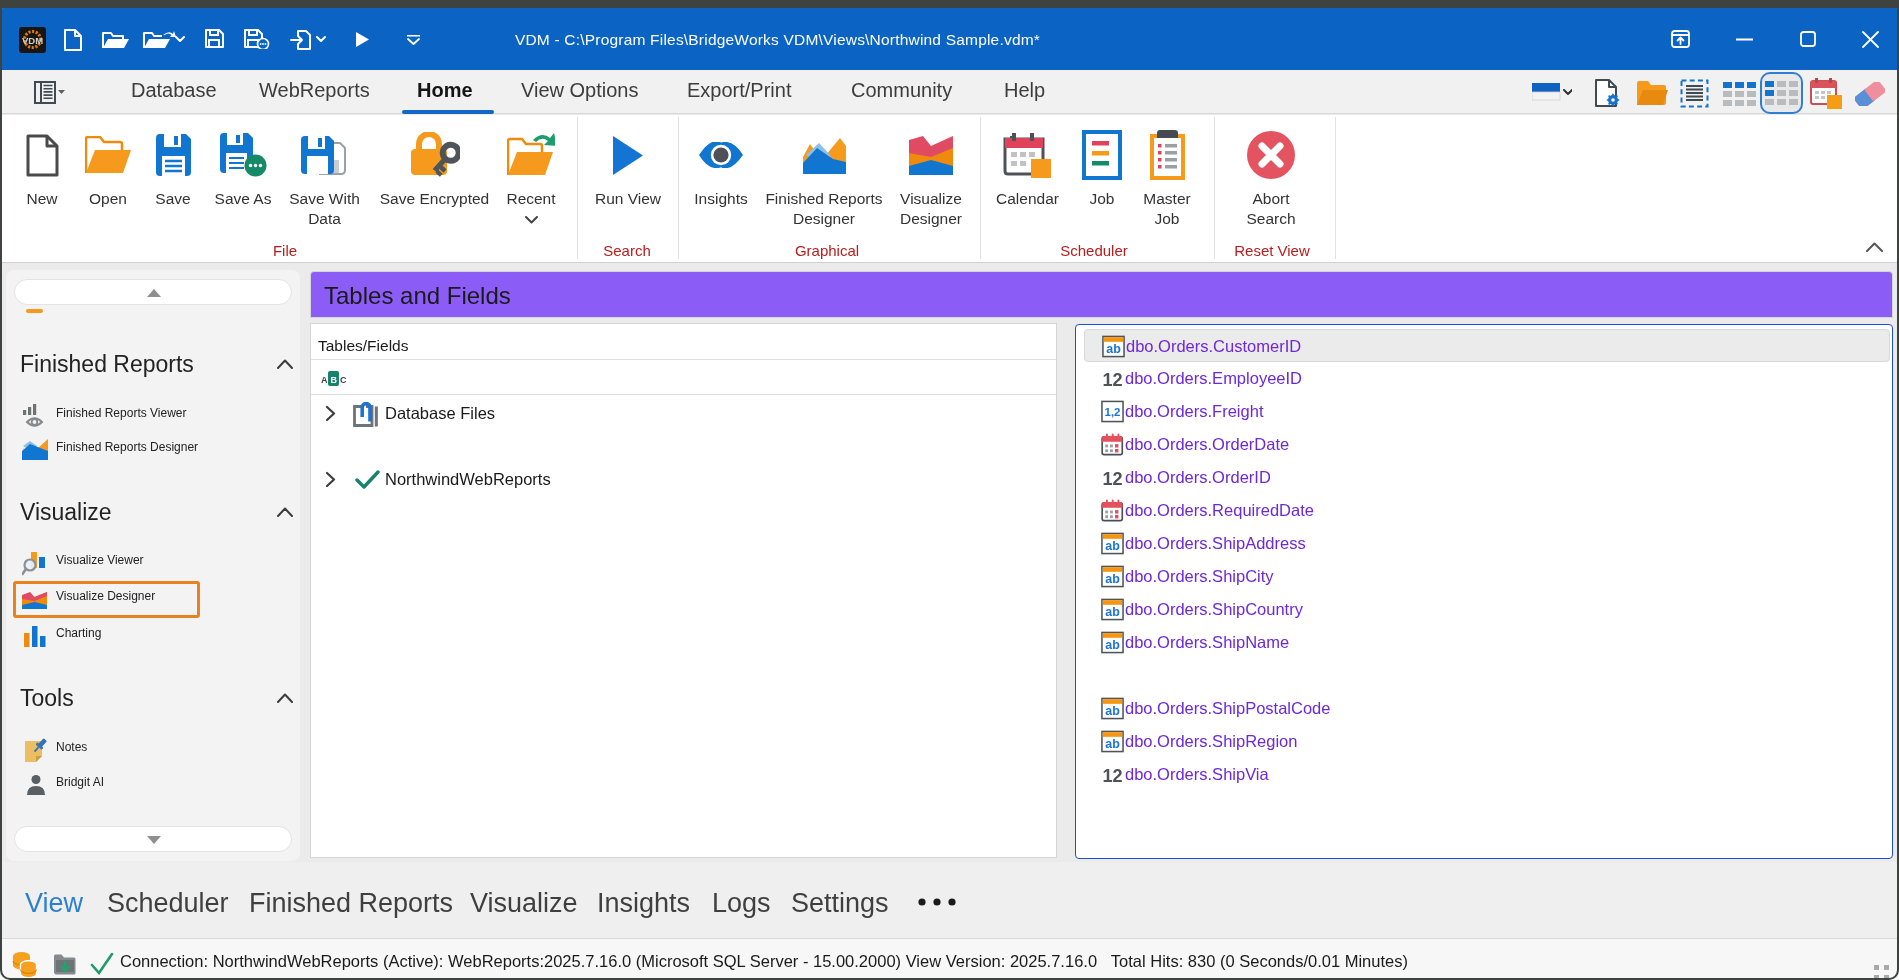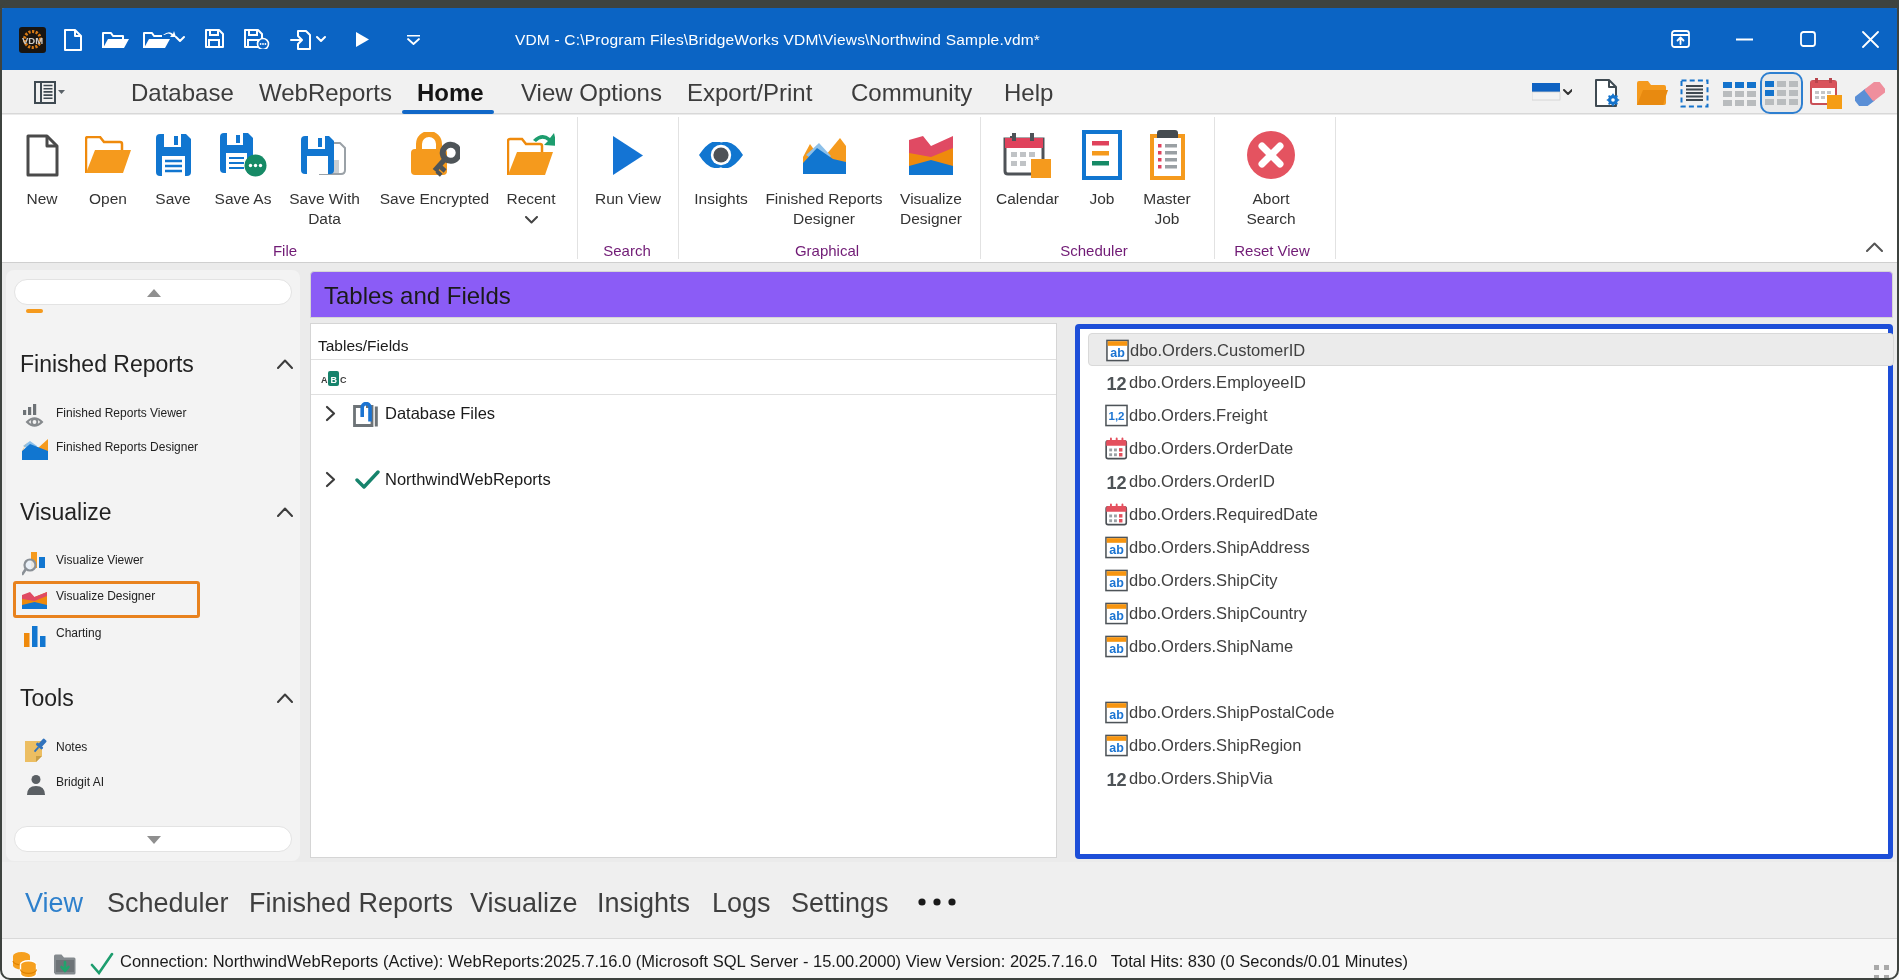--- a/index.html
+++ b/index.html
@@ -8,57 +8,57 @@
 .frame { position:absolute; left:0; top:0; width:1899px; height:980px; border:2px solid #3e433f; border-radius:10px; pointer-events:none; z-index:999; }
 .abs { position:absolute; }
 
 
 .titlebar { position:absolute; left:0; top:0; width:1899px; height:62px; background:#0b64c4; }
 .title-text { position:absolute; top:23px; left:0; width:1555px; text-align:center; color:#fff; font-size:15.5px; letter-spacing:0.2px; }
 .tb-ico { position:absolute; top:21px; }
 
 
 .tabrow { position:absolute; left:0; top:62px; width:1899px; height:44px; background:#f1f1f1; border-bottom:1px solid #d8d8d8; }
-.tab { position:absolute; top:9px; font-size:24px; color:#3c3c3c; }
+.tab { position:absolute; top:9px; font-size:20px; color:#3c3c3c; }
 .tab.active { font-weight:bold; color:#151515; }
 .underline { position:absolute; top:40px; height:4px; background:#1168c8; border-radius:3px; }
 
 
 .ribbon { position:absolute; left:0; top:107px; width:1899px; height:148px; background:#fff; border-bottom:1px solid #cfcfcf; }
 .rsep { position:absolute; top:2px; width:1px; height:142px; background:#e2e2e2; }
 .ritem { position:absolute; top:14px; text-align:center; color:#333; font-size:15.5px; line-height:20px; }
 .ritem .ric { height:52px; margin-bottom:8px; display:flex; align-items:center; justify-content:center; }
-.rlabel { position:absolute; top:127px; text-align:center; color:#701a75; font-size:15px; }
+.rlabel { position:absolute; top:127px; text-align:center; color:#b91c1c; font-size:15px; }
 
 
 .main { position:absolute; left:0; top:255px; width:1899px; height:599px; background:#ebebeb; }
 
 .sidebar { position:absolute; left:6px; top:7px; width:294px; height:591px; background:#f3f3f3; border-radius:8px; }
 .scrollpill { position:absolute; left:8px; width:278px; height:26px; background:#fff; border:1px solid #e3e3e3; border-radius:13px; }
 .sb-head { position:absolute; left:14px; font-size:23px; color:#222; }
 .sb-chev { position:absolute; }
 .sb-item { position:absolute; left:50px; font-size:12px; color:#222; }
 .sb-ico { position:absolute; left:24px; }
 
 .panel-head { position:absolute; left:310px; top:8px; width:1583px; height:47px; background:#8b5cf6; border:1px solid #d5d5d5; border-radius:4px 4px 0 0; }
 .panel-head span { position:absolute; left:13px; top:10px; font-size:24px; color:#1a1a1a; }
 .tree-panel { position:absolute; left:310px; top:60px; width:747px; height:535px; background:#fff; border:1px solid #d5d5d5; }
-.fields-panel { position:absolute; left:1075px; top:61px; width:818px; height:535px; background:#fff; border:5px solid #1d4ed8; border-radius:4px; }
+.fields-panel { position:absolute; left:1075px; top:61px; width:818px; height:535px; background:#fff; border:1px solid #1d4ed8; border-radius:4px; }
 
 .tf-label { position:absolute; left:7px; top:13px; font-size:15.5px; color:#1a1a1a; }
 .tf-line { position:absolute; left:0; width:100%; height:1px; background:#e0e0e0; }
 .tree-row { position:absolute; left:0; width:100%; height:33px; }
 .tree-row .chev { position:absolute; left:14px; top:8px; }
 .tree-row .tico { position:absolute; left:42px; top:5px; }
 .tree-row .tlbl { position:absolute; left:74px; top:7px; font-size:16.5px; color:#1a1a1a; }
 
 .frow { position:absolute; left:8px; width:806px; height:33px; }
 .frow.sel { background:#ebebeb; border:1px solid #d9d9d9; border-radius:4px; }
 .frow .fico { position:absolute; left:17px; top:5px; width:23px; height:23px; }
-.frow .flbl { position:absolute; left:41px; top:7px; font-size:16.5px; color:#404040; }
+.frow .flbl { position:absolute; left:41px; top:7px; font-size:16.5px; color:#6d28d9; }
 
 
 .bottomnav { position:absolute; left:0; top:854px; width:1899px; height:76px; background:#efefef; }
 .bn { position:absolute; top:26px; font-size:27px; color:#3f3f3f; }
 .bn.active { color:#2e80cc; }
 
 
 .statusbar { position:absolute; left:0; top:930px; width:1899px; height:50px; background:#f7f7f7; border-top:1px solid #d9d9d9; }
 .status-text { position:absolute; left:120px; top:13px; font-size:16.5px; color:#1a1a1a; }
 </style>

